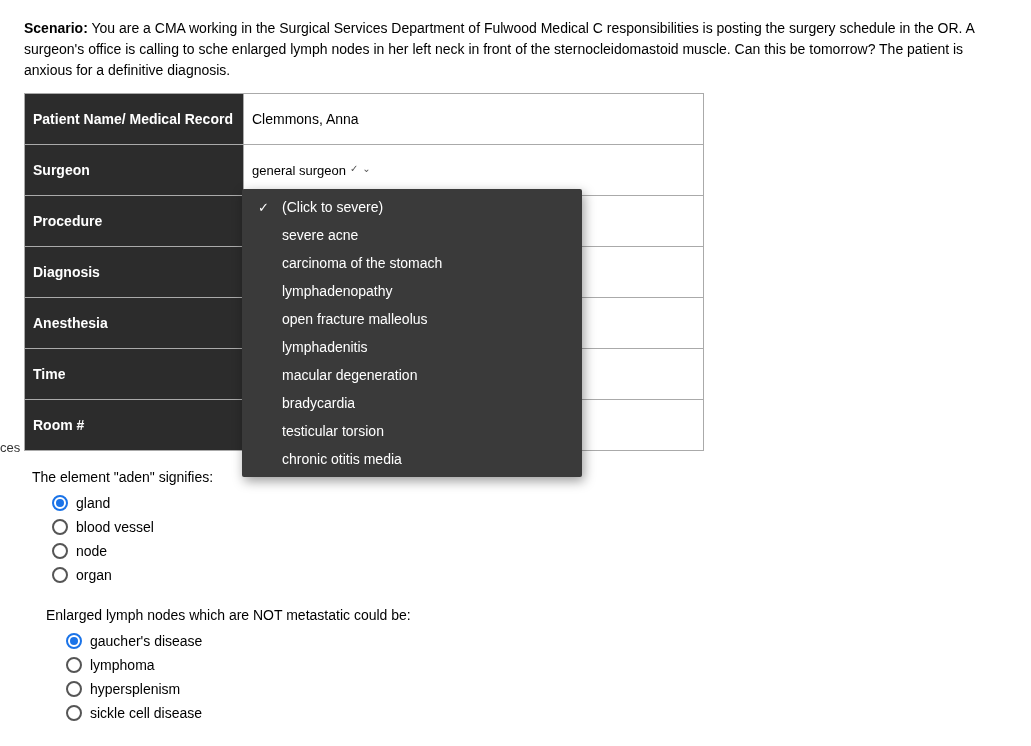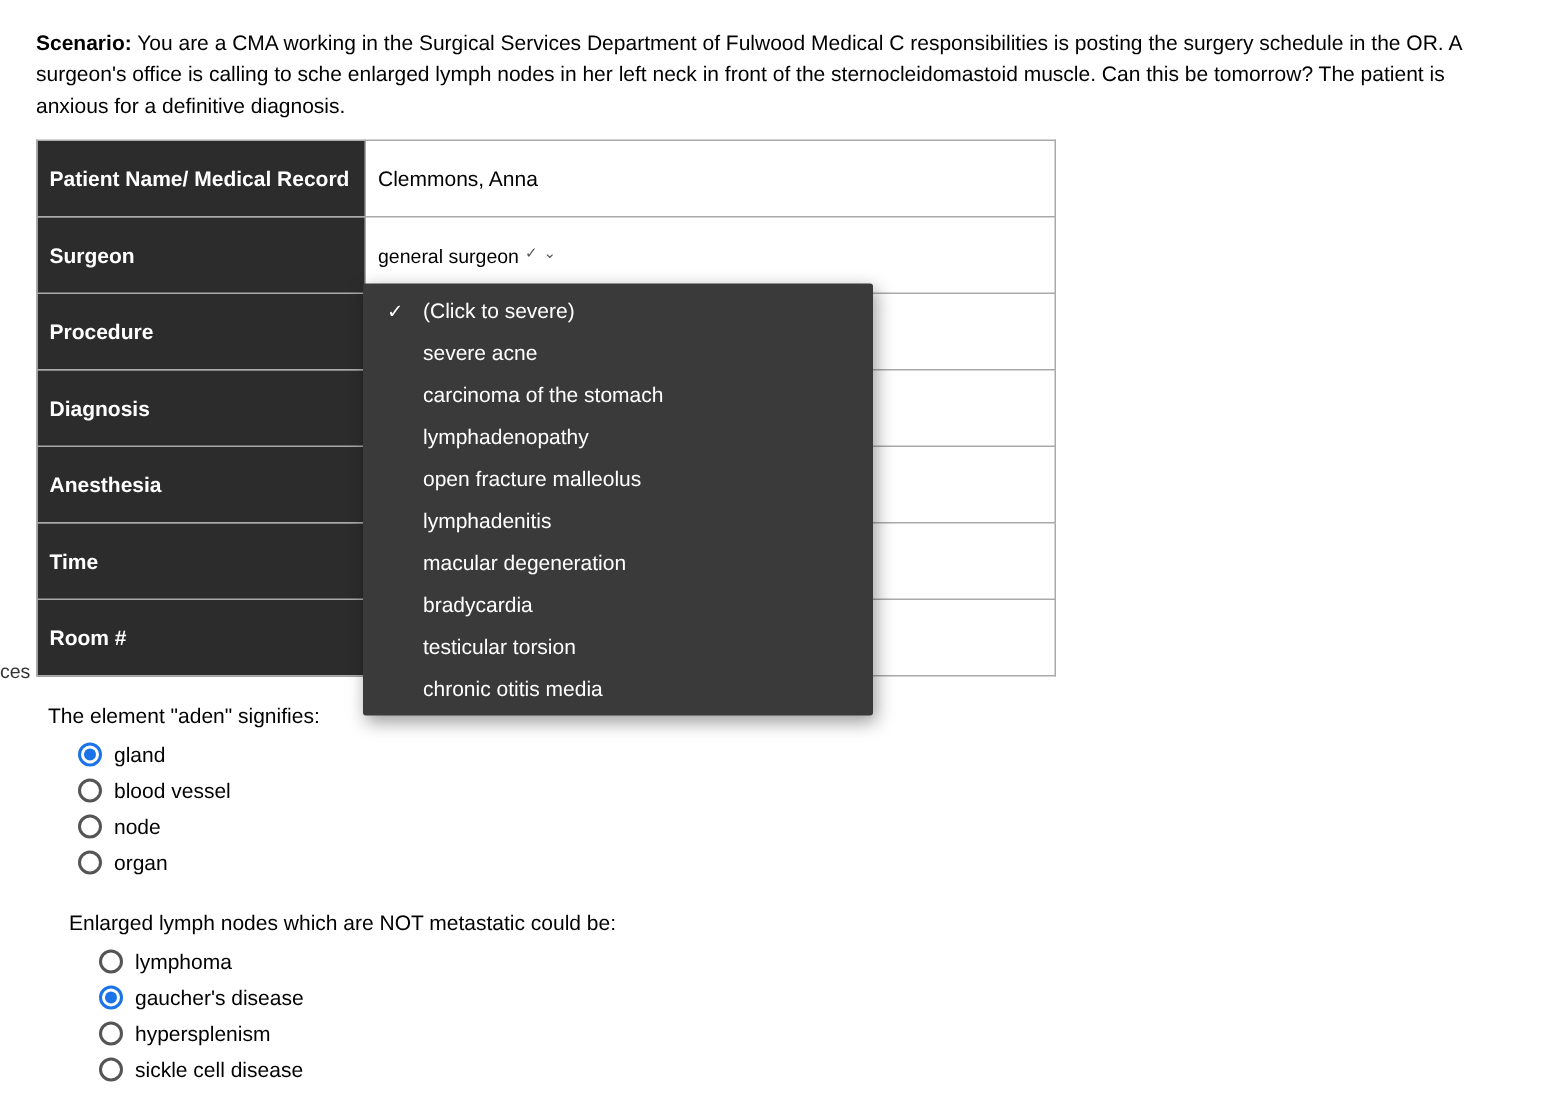--- a/index.html
+++ b/index.html
@@ -276,29 +276,29 @@
         <span class="radio-circle"></span>
         <span>organ</span>
       </label>
     </div>
   </div>
 
   <div class="enlarged-section">
     <p class="section-title">Enlarged lymph nodes which are NOT metastatic could be:</p>
     <div class="radio-group">
       <label class="radio-item">
-        <span class="radio-circle"></span>
-        <span>lymphoma</span>
-      </label>
-      <label class="radio-item">
         <span class="radio-circle checked"></span>
         <span>gaucher's disease</span>
       </label>
       <label class="radio-item">
         <span class="radio-circle"></span>
+        <span>lymphoma</span>
+      </label>
+      <label class="radio-item">
+        <span class="radio-circle"></span>
         <span>hypersplenism</span>
       </label>
       <label class="radio-item">
         <span class="radio-circle"></span>
         <span>sickle cell disease</span>
       </label>
     </div>
   </div>
 
 </div>

